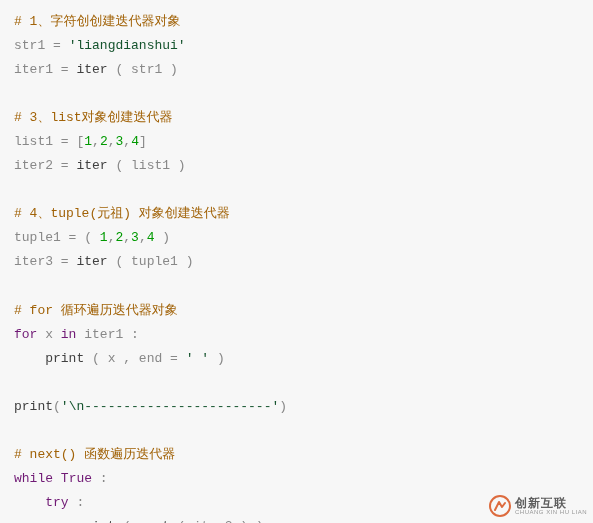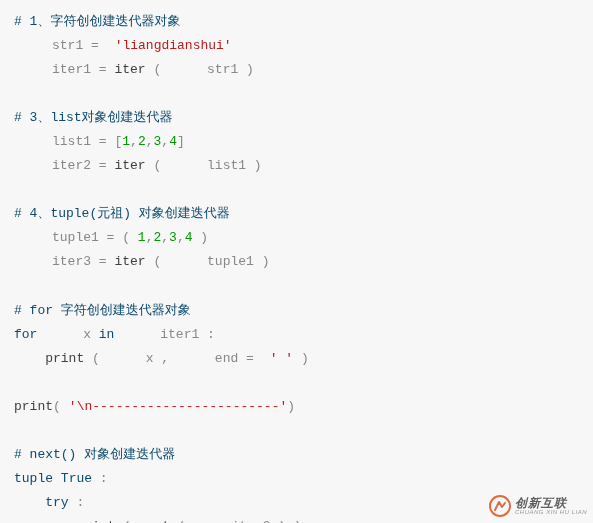--- a/index.html
+++ b/index.html
@@ -12,43 +12,42 @@
     color: #666;
     position: relative;
     width: 593px;
     height: 523px;
     box-sizing: border-box;
   }
   .code-block {
     padding: 10px 14px;
     white-space: pre;
   }
-  .comment     { color: #0c4a6e; }
-  .string      { color: #b91c1c; margin-left: 8px; }
+  .comment     { color: #a16207; }
+  .string      { color: #14532d; }
   .number      { color: #009900; }
-  .keyword     { color: #0c4a6e; }
+  .keyword     { color: #701a75; }
   .builtin     { color: #404040; }
-  .identifier  { color: #888888; margin-left: 38px; }
+  .identifier  { color: #888888; }
   .plain       { color: #888888; }
   .op          { color: #888888; }
   .watermark {
     position: absolute;
     right: 6px;
     bottom: 6px;
     display: flex;
     align-items: center;
     gap: 4px;
     opacity: 0.85;
   }
   .watermark svg { display: block; }
   .wm-text {
     display: flex;
     flex-direction: column;
     line-height: 1;
-    font-style: italic;
   }
   .wm-cn {
     font-family: "Microsoft YaHei", sans-serif;
     font-size: 12px;
     font-weight: bold;
     color: #444;
     letter-spacing: 1px;
   }
   .wm-en {
     font-family: Arial, sans-serif;
@@ -65,28 +64,28 @@
 <span class="identifier">iter1 </span><span class="op">=</span><span class="builtin"> iter </span><span class="op">(</span><span class="identifier"> str1 </span><span class="op">)</span>
 
 <span class="comment"># 3、list对象创建迭代器</span>
 <span class="identifier">list1 </span><span class="op">=</span><span class="plain"> </span><span class="op">[</span><span class="number">1</span><span class="op">,</span><span class="number">2</span><span class="op">,</span><span class="number">3</span><span class="op">,</span><span class="number">4</span><span class="op">]</span>
 <span class="identifier">iter2 </span><span class="op">=</span><span class="builtin"> iter </span><span class="op">(</span><span class="identifier"> list1 </span><span class="op">)</span>
 
 <span class="comment"># 4、tuple(元祖) 对象创建迭代器</span>
 <span class="identifier">tuple1 </span><span class="op">=</span><span class="plain"> </span><span class="op">(</span><span class="plain"> </span><span class="number">1</span><span class="op">,</span><span class="number">2</span><span class="op">,</span><span class="number">3</span><span class="op">,</span><span class="number">4</span><span class="plain"> </span><span class="op">)</span>
 <span class="identifier">iter3 </span><span class="op">=</span><span class="builtin"> iter </span><span class="op">(</span><span class="identifier"> tuple1 </span><span class="op">)</span>
 
-<span class="comment"># for 字符创创建迭代器对象</span>
+<span class="comment"># for 循环遍历迭代器对象</span>
 <span class="keyword">for</span><span class="identifier"> x </span><span class="keyword">in</span><span class="identifier"> iter1 </span><span class="op">:</span>
 <span class="builtin">    print </span><span class="op">(</span><span class="identifier"> x </span><span class="op">,</span><span class="identifier"> end </span><span class="op">=</span><span class="plain"> </span><span class="string">' '</span><span class="plain"> </span><span class="op">)</span>
 
 <span class="builtin">print</span><span class="op">(</span><span class="string">'\n------------------------'</span><span class="op">)</span>
 
-<span class="comment"># next() 对象创建迭代器</span>
-<span class="keyword">tuple</span><span class="plain"> </span><span class="keyword">True</span><span class="plain"> </span><span class="op">:</span>
+<span class="comment"># next() 函数遍历迭代器</span>
+<span class="keyword">while</span><span class="plain"> </span><span class="keyword">True</span><span class="plain"> </span><span class="op">:</span>
 <span class="plain">    </span><span class="keyword">try</span><span class="plain"> </span><span class="op">:</span>
 <span class="builtin">        print </span><span class="op">(</span><span class="builtin"> next </span><span class="op">(</span><span class="identifier"> iter3 </span><span class="op">)</span><span class="plain"> </span><span class="op">)</span>
 
 </div>
 
 <div class="watermark">
   <span>
     <svg width="22" height="22" viewBox="0 0 22 22">
       <circle cx="11" cy="11" r="10" fill="none" stroke="#d9531e" stroke-width="2"></circle>
       <path d="M6 15 L10 7 L13 12 L16 8" fill="none" stroke="#d9531e" stroke-width="2" stroke-linecap="round" stroke-linejoin="round"></path>

